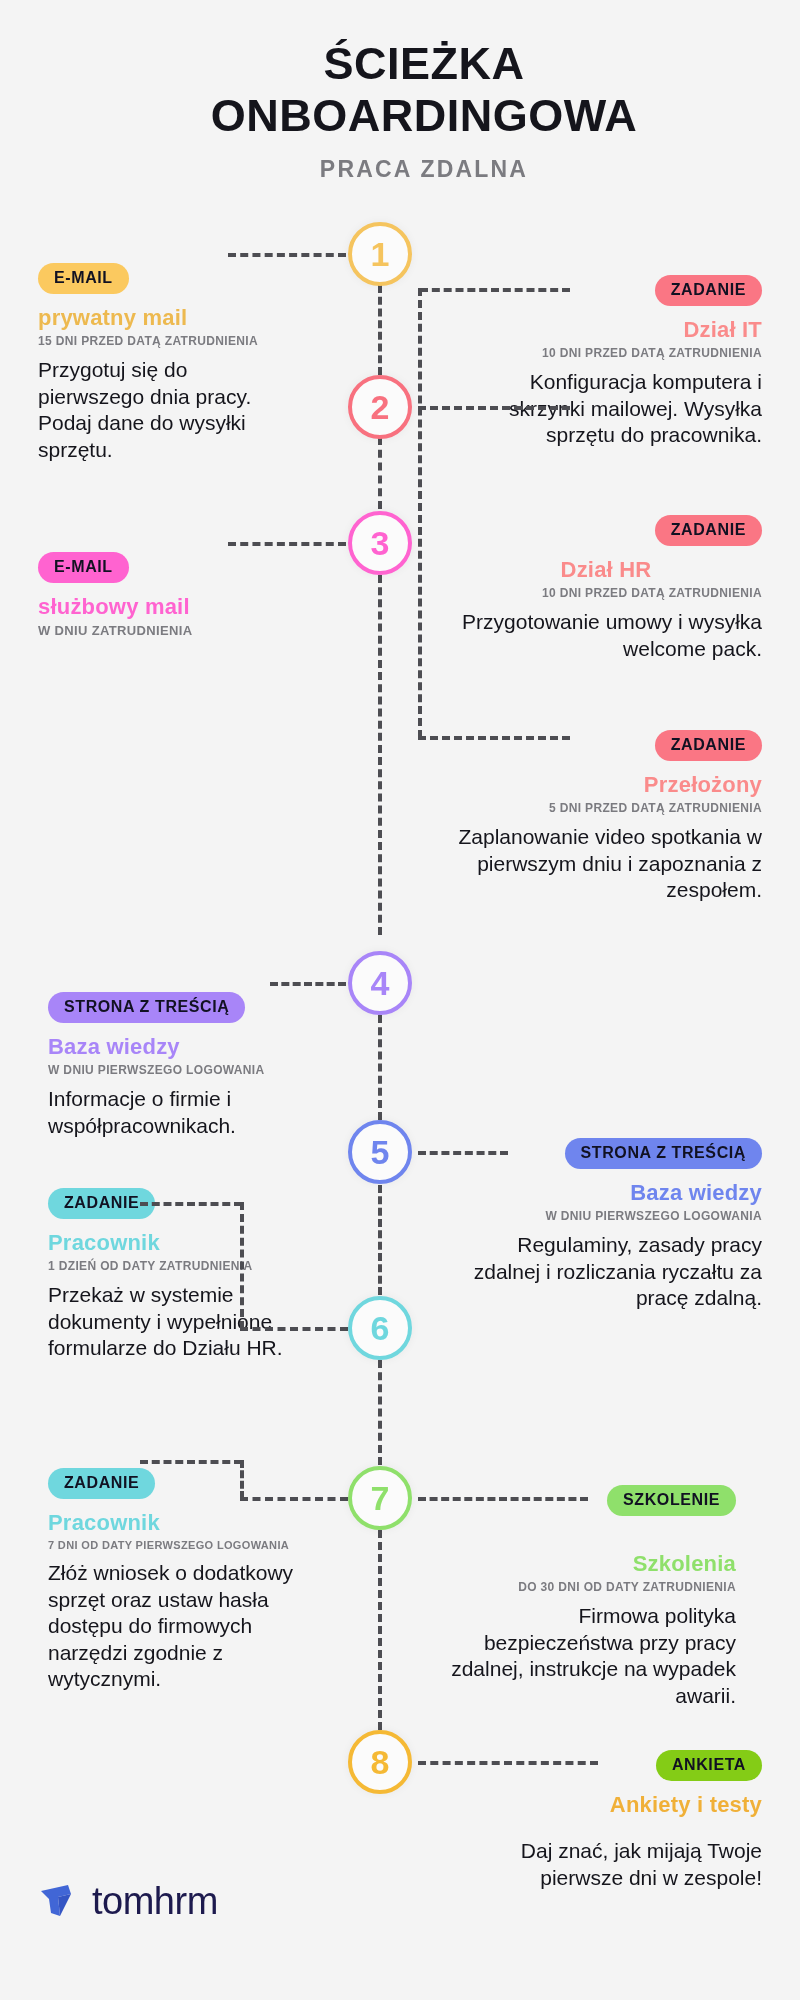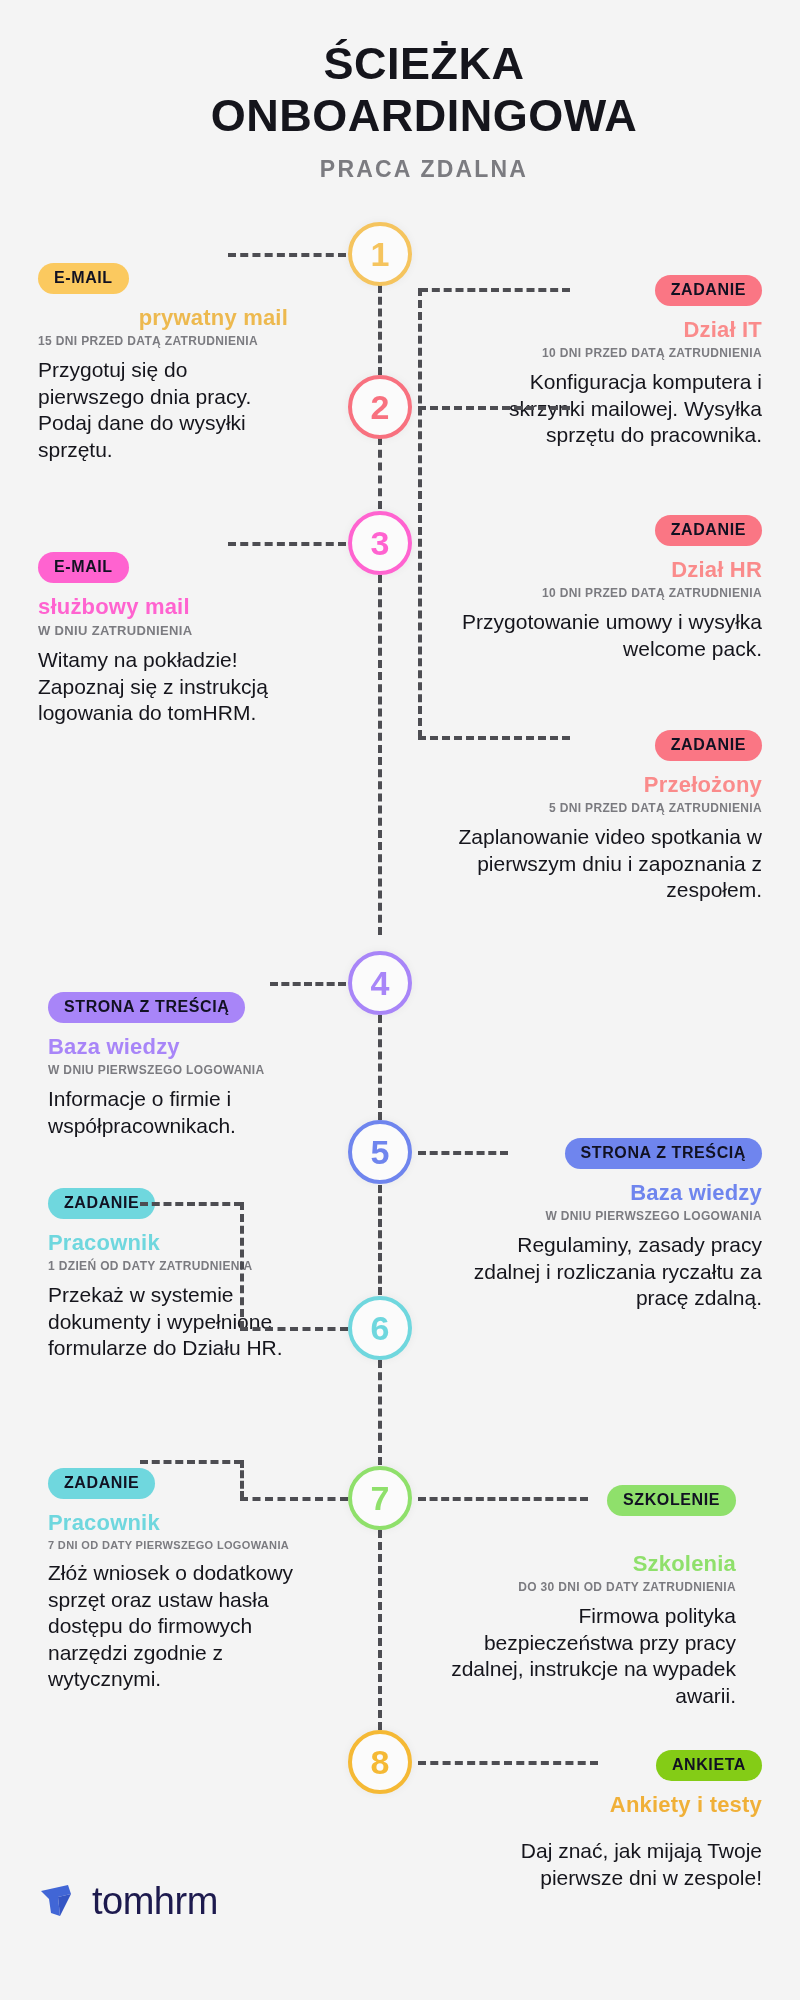--- a/index.html
+++ b/index.html
@@ -191,44 +191,43 @@
   <div class="h-dash" style="top:1497px; left:240px; width:108px;"></div>
   <div class="v-dash" style="top:1460px; left:240px; height:39px;"></div>
   <div class="h-dash" style="top:1460px; left:140px; width:102px;"></div>
 
   <div class="h-dash" style="top:1497px; left:418px; width:170px;"></div>
 
   <div class="h-dash" style="top:1761px; left:418px; width:180px;"></div>
 
   <div class="block left" style="top:263px; left:38px; width:250px;">
     <span class="pill" style="background:#fbc95f;">E-MAIL</span>
-    <div class="role" style="color:#edb94f;text-align:right;">prywatny mail</div>
+    <div class="role" style="color:#edb94f;">prywatny mail</div>
     <div class="when" style="font-size:12px;">15 DNI PRZED DATĄ ZATRUDNIENIA</div>
     <div class="desc">Przygotuj się do pierwszego dnia pracy. Podaj dane do wysyłki sprzętu.</div>
   </div>
 
   <div class="block right" style="top:275px; left:450px; width:312px;">
     <span class="pill" style="background:#fa7684;">ZADANIE</span>
     <div class="role" style="color:#fa8b8b;">Dział IT</div>
     <div class="when" style="font-size:12px;">10 DNI PRZED DATĄ ZATRUDNIENIA</div>
     <div class="desc">Konfiguracja komputera i skrzynki mailowej. Wysyłka sprzętu do pracownika.</div>
   </div>
 
   <div class="block right" style="top:515px; left:450px; width:312px;">
     <span class="pill" style="background:#fa7684;">ZADANIE</span>
-    <div class="role" style="color:#fa8b8b;">Dział HR</div>
+    <div class="role" style="color:#fa8b8b;text-align:center;">Dział HR</div>
     <div class="when" style="font-size:12px;">10 DNI PRZED DATĄ ZATRUDNIENIA</div>
     <div class="desc">Przygotowanie umowy i wysyłka welcome pack.</div>
   </div>
 
   <div class="block left" style="top:552px; left:38px; width:260px;">
     <span class="pill" style="background:#ff63d0;">E-MAIL</span>
     <div class="role" style="color:#ff63d0;">służbowy mail</div>
     <div class="when">W DNIU ZATRUDNIENIA</div>
-    <div class="desc">Witamy na pokładzie! Zapoznaj się z instrukcją logowania do tomHRM.</div>
   </div>
 
   <div class="block right" style="top:730px; left:450px; width:312px;">
     <span class="pill" style="background:#fa7684;">ZADANIE</span>
     <div class="role" style="color:#fa8b8b;">Przełożony</div>
     <div class="when" style="font-size:12px;">5 DNI PRZED DATĄ ZATRUDNIENIA</div>
     <div class="desc">Zaplanowanie video spotkania w pierwszym dniu i zapoznania z zespołem.</div>
   </div>
 
   <div class="block left" style="top:992px; left:48px; width:270px;">

